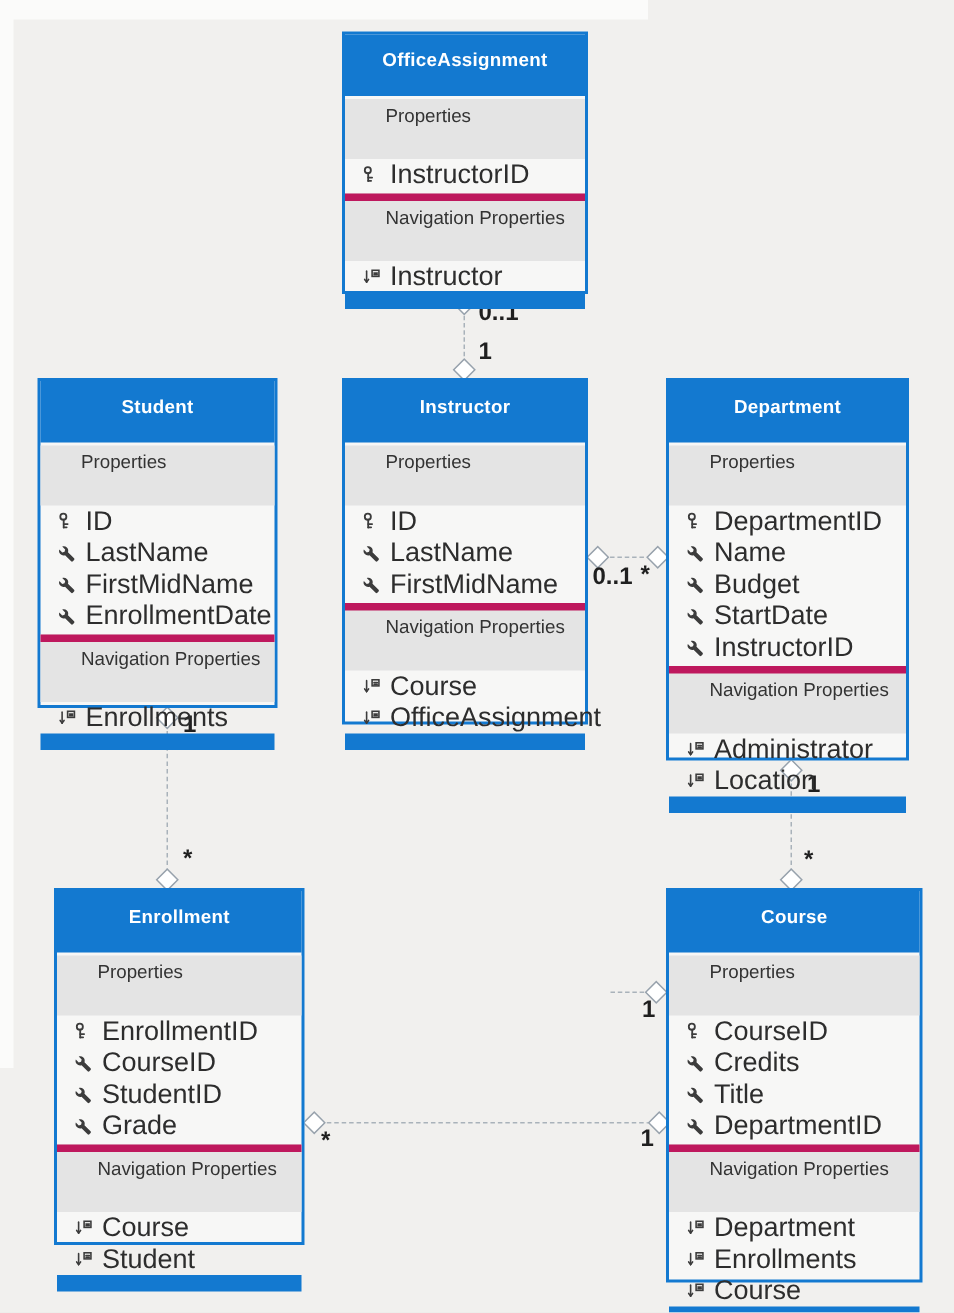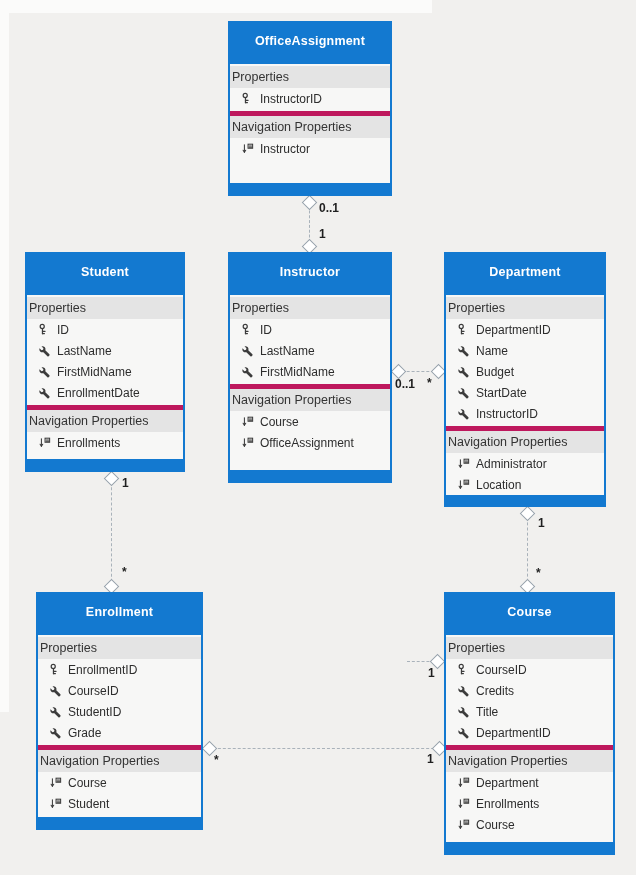--- a/index.html
+++ b/index.html
@@ -27,48 +27,48 @@
   .entity-header {
     background:var(--accent,#1379d0);
     height:41px; flex:none;
     text-align:center; padding-top:8px; box-sizing:border-box;
   }
   .entity-title {
     color:#ffffff; font-size:12.5px; font-weight:bold; letter-spacing:.2px;
   }
   .entity-body { flex:1 1 auto; display:flex; flex-direction:column; }
   .band {
-    flex:none; height:22px; line-height:22px;
+    flex:none; height:40px; line-height:22px;
     margin-top:2px;
     background:var(--band-bg,#e4e4e4);
-    color:#333; font-size:12.5px; padding-left:2px;
+    color:#333; font-size:12.5px; padding-left:27px;
   }
   .band-nav { border-top:5px solid #be185d; }
   .row {
     flex:none; height:21px;
     display:flex; align-items:center; gap:6px;
-    padding-left:11px; font-size:12px; color:#2d2d2d;
+    padding-left:11px; font-size:18px; color:#2d2d2d;
   }
   .row-icon { width:13px; height:13px; flex:none; }
   .entity-footer {
     margin-top:auto; flex:none; height:11px;
     background:var(--accent,#1379d0);
   }
 
   
   .conn-line-v { position:absolute; width:0; border-left:1px dashed var(--line,#a9b2ba); }
   .conn-line-h { position:absolute; height:0; border-top:1px dashed var(--line,#a9b2ba); }
   .diamond {
     position:absolute; width:9px; height:9px;
     background:#ffffff; border:1px solid #98a2ac;
     transform:rotate(45deg); transform-origin:center;
     margin-left:-5px; margin-top:-5px;
   }
   .mult-label {
-    position:absolute; font-size:12px; font-weight:bold;
+    position:absolute; font-size:16px; font-weight:bold;
     color:var(--label,#1f1f1f); line-height:13px; white-space:nowrap;
   }
 </style>
 </head>
 <body>
 
 <svg width="0" height="0" style="position:absolute" aria-hidden="true">
   <defs>
     <symbol id="key-icon" viewBox="0 0 16 16">
       <g fill="none" stroke="#3c3c3c" stroke-width="1.5" stroke-linecap="round">

